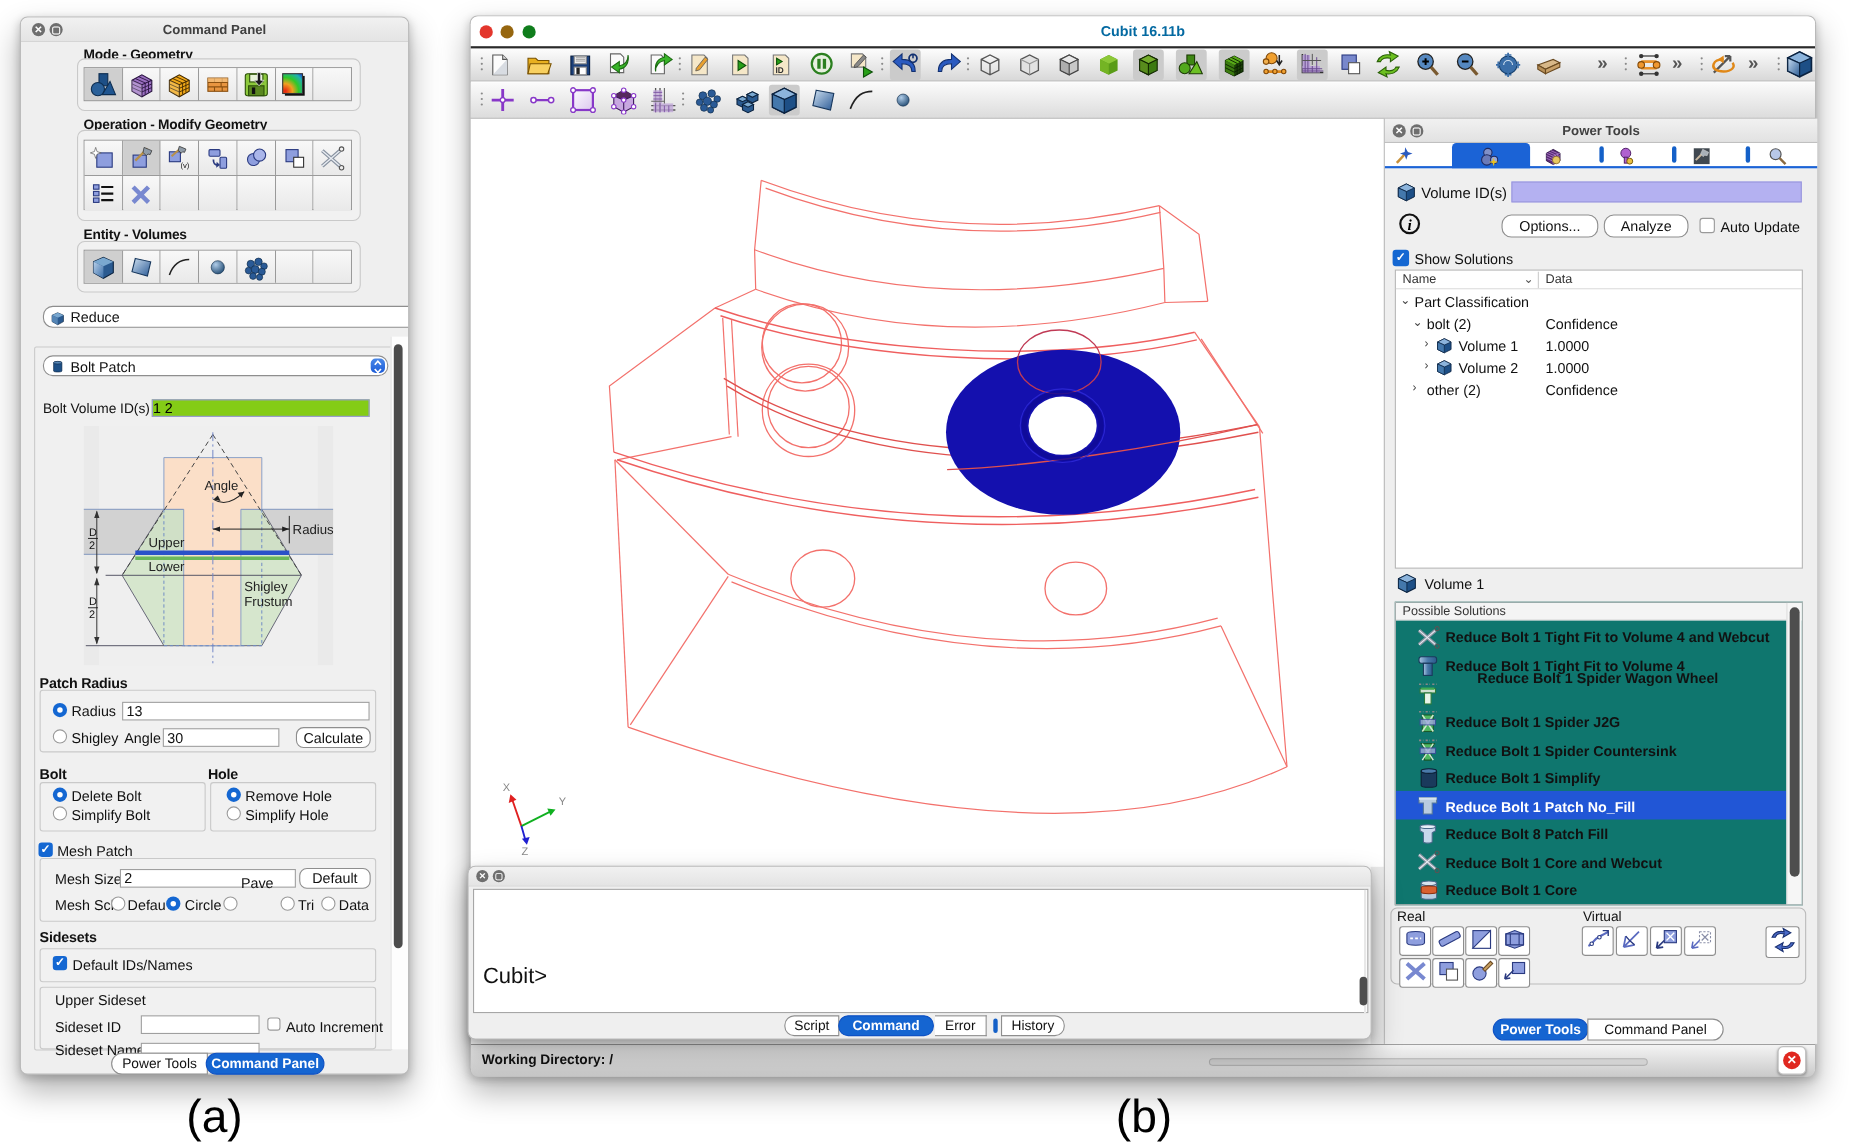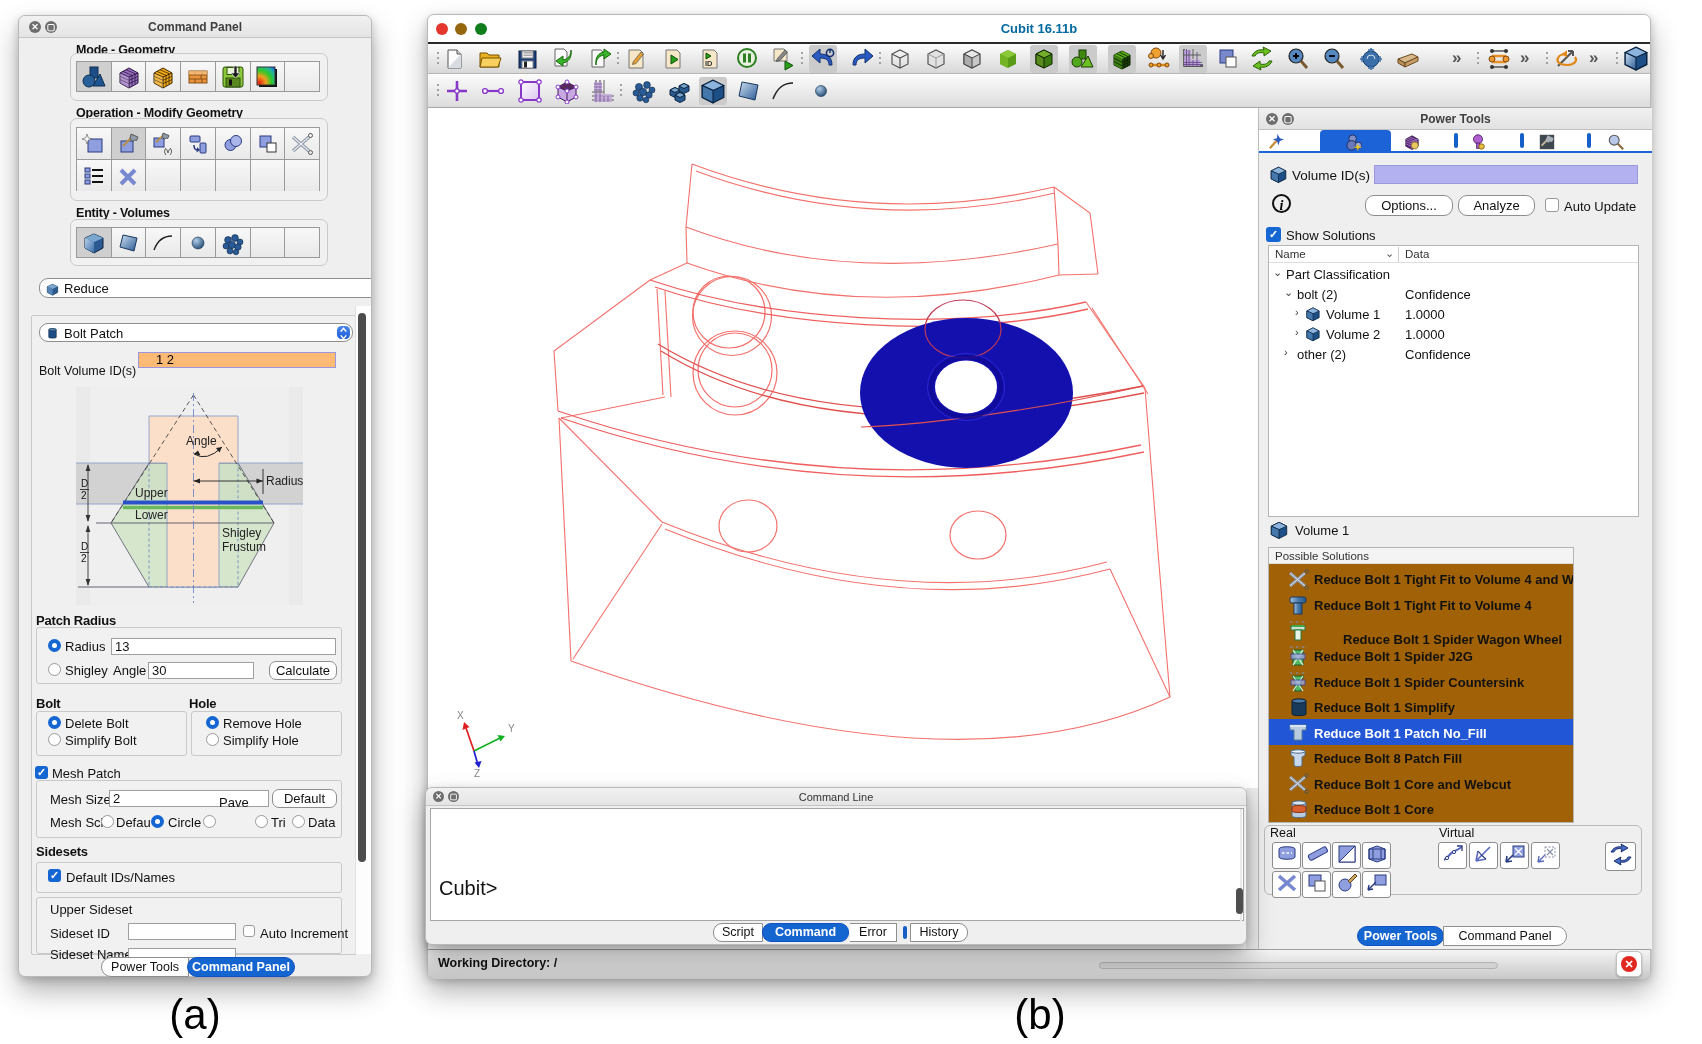--- a/index.html
+++ b/index.html
@@ -265,21 +265,21 @@
           <ellipse cx="12" cy="5" rx="7" ry="2.2" fill="#5585b5" stroke="#0c2440"></ellipse>
         </svg>
       <div class="ctext">Bolt Patch</div>
       <div class="stepper"><svg width="13" height="15" viewBox="0 0 13 16">
             <path d="M3.5 6 L6.5 2.5 L9.5 6" stroke="#fff" stroke-width="1.6" fill="none"></path>
             <path d="M3.5 10 L6.5 13.5 L9.5 10" stroke="#fff" stroke-width="1.6" fill="none"></path>
           </svg></div>
     </div>
 
     <div class="lab" style="left:20px;top:325px;font-size:12.5px;">Bolt Volume ID(s)</div>
-    <div class="abs" style="left:119px;top:313px;width:198px;height:16px;background:#fdba74;border:1px solid #9a97dd;font-size:13px;line-height:14px;padding-left:17px;">1 2</div>
+    <div class="abs" style="left:119px;top:324px;width:198px;height:16px;background:#84cc16;border:1px solid #9a97dd;font-size:13px;line-height:14px;padding-left:0;">1 2</div>
 
     <div id="diagram" class="abs" style="left:57px;top:348px;width:227px;height:218px;">
       <svg width="227" height="218" viewBox="0 0 227 218">
         <rect x="0" y="0" width="227" height="218" fill="#eaeaea"></rect>
         <rect x="14" y="0" width="199" height="218" fill="#efefef"></rect>
         <rect x="0" y="76" width="227" height="41" fill="#d2d2d2"></rect>
         <line x1="0" y1="76" x2="227" y2="76" stroke="#93a5c5" stroke-width="1.2"></line>
         <line x1="0" y1="117" x2="227" y2="117" stroke="#93a5c5" stroke-width="1.2"></line>
         <polygon points="73,76 35,136 73,200 162,200 198,136 162,76" fill="#cfe3c4" fill-opacity="0.8" stroke="#667" stroke-width="0.9"></polygon>
         <path d="M73 29 L162 29 L162 76 L143 76 L143 200 L91 200 L91 76 L73 76 Z" fill="#fbdfc8" stroke="#8aa0c8" stroke-width="0.9"></path>
@@ -929,21 +929,21 @@
         <div class="lab" style="left:15px;top:100px;font-size:11px;color:#444;">›</div>
           <div class="lab" style="left:28px;top:101px;">other (2)</div>
           <div class="lab" style="left:136px;top:101px;">Confidence</div>
       </div>
       <svg class="abs" style="left:10px;top:412px;" width="20" height="20" viewBox="0 0 26 26">
           <path d="M3 8 L13 3 L23 8 L23 19 L13 24 L3 19 Z" fill="#1d4f86" stroke="#0a2240" stroke-width="1.2"></path>
           <path d="M3 8 L13 12.5 L23 8 L13 3 Z" fill="#8cb4dc" stroke="#0a2240"></path>
           <path d="M3 8 L13 12.5 L13 24 L3 19 Z" fill="#4478ac" stroke="#0a2240"></path>
         </svg>
       <div class="lab" style="left:36px;top:415px;">Volume 1</div>
-      <div id="solbox" class="abs" style="left:9px;top:439px;width:306px;height:276px;background:#a16207;border:1px solid #b5b5b5;overflow:hidden;">
+      <div id="solbox" class="abs" style="left:9px;top:439px;width:371px;height:276px;background:#0f766e;border:1px solid #b5b5b5;overflow:hidden;">
         <div class="abs" style="left:0;top:0;width:100%;height:16px;background:#f4f4f4;border-bottom:1px solid #ddd;">
           <div class="abs" style="left:6px;top:2px;font-size:11.5px;color:#333;">Possible Solutions</div>
         </div>
         <svg class="abs" style="left:18px;top:21px;" width="22" height="22" viewBox="0 0 22 22">
             <path d="M3 4 L18 17 M18 4 L3 17" stroke="#8a94a2" stroke-width="3.2"></path>
             <path d="M3 4 L18 17 M18 4 L3 17" stroke="#e8ecf2" stroke-width="1"></path>
             <circle cx="19.5" cy="18.5" r="1.8" fill="none" stroke="#555"></circle>
             <circle cx="19.5" cy="2.5" r="1.8" fill="none" stroke="#555"></circle>
           </svg>
         <div class="lab" style="left:45px;top:24px;font-size:13px;font-weight:bold;">Reduce Bolt 1 Tight Fit to Volume 4 and Webcut</div>
@@ -958,21 +958,21 @@
             <rect x="2" y="3" width="16" height="6" rx="2" fill="url(#bg1)" stroke="#1a3a5c"></rect>
             <rect x="6" y="9" width="8" height="11" fill="url(#bg1)" stroke="#1a3a5c"></rect>
           </svg>
         <div class="lab" style="left:45px;top:50px;font-size:13px;font-weight:bold;">Reduce Bolt 1 Tight Fit to Volume 4</div>
         <svg class="abs" style="left:19px;top:72px;" width="20" height="22" viewBox="0 0 20 22">
             <path d="M2 2 L6 2 M8 2 L12 2 M14 2 L18 2" stroke="#888" stroke-width="1.5" stroke-dasharray="2 1.5"></path>
             <rect x="3" y="6" width="14" height="4" fill="#cfe0d0" stroke="#2a7a3a"></rect>
             <rect x="7" y="10" width="6" height="10" fill="#e8f4e8" stroke="#2a7a3a"></rect>
             <path d="M4 6 L16 6" stroke="#40aa50" stroke-width="2"></path>
           </svg>
-        <div class="lab" style="left:45px;top:84px;font-size:13px;font-weight:bold;padding-left:29px;">Reduce Bolt 1 Spider Wagon Wheel</div>
+        <div class="lab" style="left:45px;top:61px;font-size:13px;font-weight:bold;padding-left:29px;">Reduce Bolt 1 Spider Wagon Wheel</div>
         <svg class="abs" style="left:19px;top:97px;" width="20" height="22" viewBox="0 0 20 22">
             <path d="M2 2 L6 2 M8 2 L12 2 M14 2 L18 2" stroke="#888" stroke-width="1.5" stroke-dasharray="2 1.5"></path>
             <rect x="5" y="5" width="10" height="15" fill="#50b860" stroke="#1a5a2a"></rect>
             <path d="M5 5 L15 20 M15 5 L5 20" stroke="#d0e8d0" stroke-width="1.4"></path>
             <rect x="3" y="9" width="14" height="5" fill="#a0a8e0" opacity="0.8" stroke="#4048a0"></rect>
           </svg>
         <div class="lab" style="left:45px;top:101px;font-size:13px;font-weight:bold;">Reduce Bolt 1 Spider J2G</div>
         <svg class="abs" style="left:19px;top:123px;" width="20" height="22" viewBox="0 0 20 22">
             <path d="M2 2 L6 2 M8 2 L12 2 M14 2 L18 2" stroke="#888" stroke-width="1.5" stroke-dasharray="2 1.5"></path>
             <path d="M4 5 L16 5 L13 10 L13 20 L7 20 L7 10 Z" fill="#50b860" stroke="#1a5a2a"></path>
@@ -1075,21 +1075,20 @@
       <div class="tabblue" style="left:98px;top:818px;width:87px;height:20px;line-height:18px;border-radius:10px;">Power Tools</div>
       <div class="tab" style="left:184px;top:818px;width:124px;height:20px;line-height:18px;border-radius:0 10px 10px 0;">Command Panel</div>
     </div>
   </div>
 </div>
 
 <div class="panel" id="cmdwin" style="left:425px;top:787px;width:822px;height:158px;">
   <div class="titlebar" style="height:18px;">
     <div class="tbtn" style="left:7px;top:3px;width:11px;height:11px;line-height:11px;font-size:8px;">✕</div>
     <div class="tbtn" style="left:22px;top:3px;width:11px;height:11px;line-height:11px;font-size:8px;">▢</div>
-    <div class="abs" style="width:100%;text-align:center;top:3px;font-size:11px;color:#333;">Command Line</div>
   </div>
   <div class="abs" style="left:4px;top:20px;width:814px;height:113px;background:#fff;border:1px solid #a6a6a6;">
     <div class="abs" style="left:8px;top:68px;font-size:20px;color:#111;">Cubit&gt;</div>
     <div class="abs" style="right:1px;top:0;width:2px;height:112px;background:#e8e8e8;"></div>
     <div class="abs" style="right:0px;top:79px;width:7px;height:26px;background:#4e4e4e;border-radius:3.5px;"></div>
   </div>
   <div class="tab" style="left:287px;top:135px;width:50px;height:19px;line-height:17px;border-radius:9px 0 0 9px;">Script</div>
   <div class="tabblue" style="left:336px;top:135px;width:87px;height:19px;line-height:17px;border-radius:9px;">Command</div>
   <div class="tab" style="left:424px;top:135px;width:47px;height:19px;line-height:17px;border-left:none;border-radius:0;">Error</div>
   <div class="abs" style="left:477px;top:138px;width:4px;height:13px;background:#1460c8;border-radius:2px;"></div>

